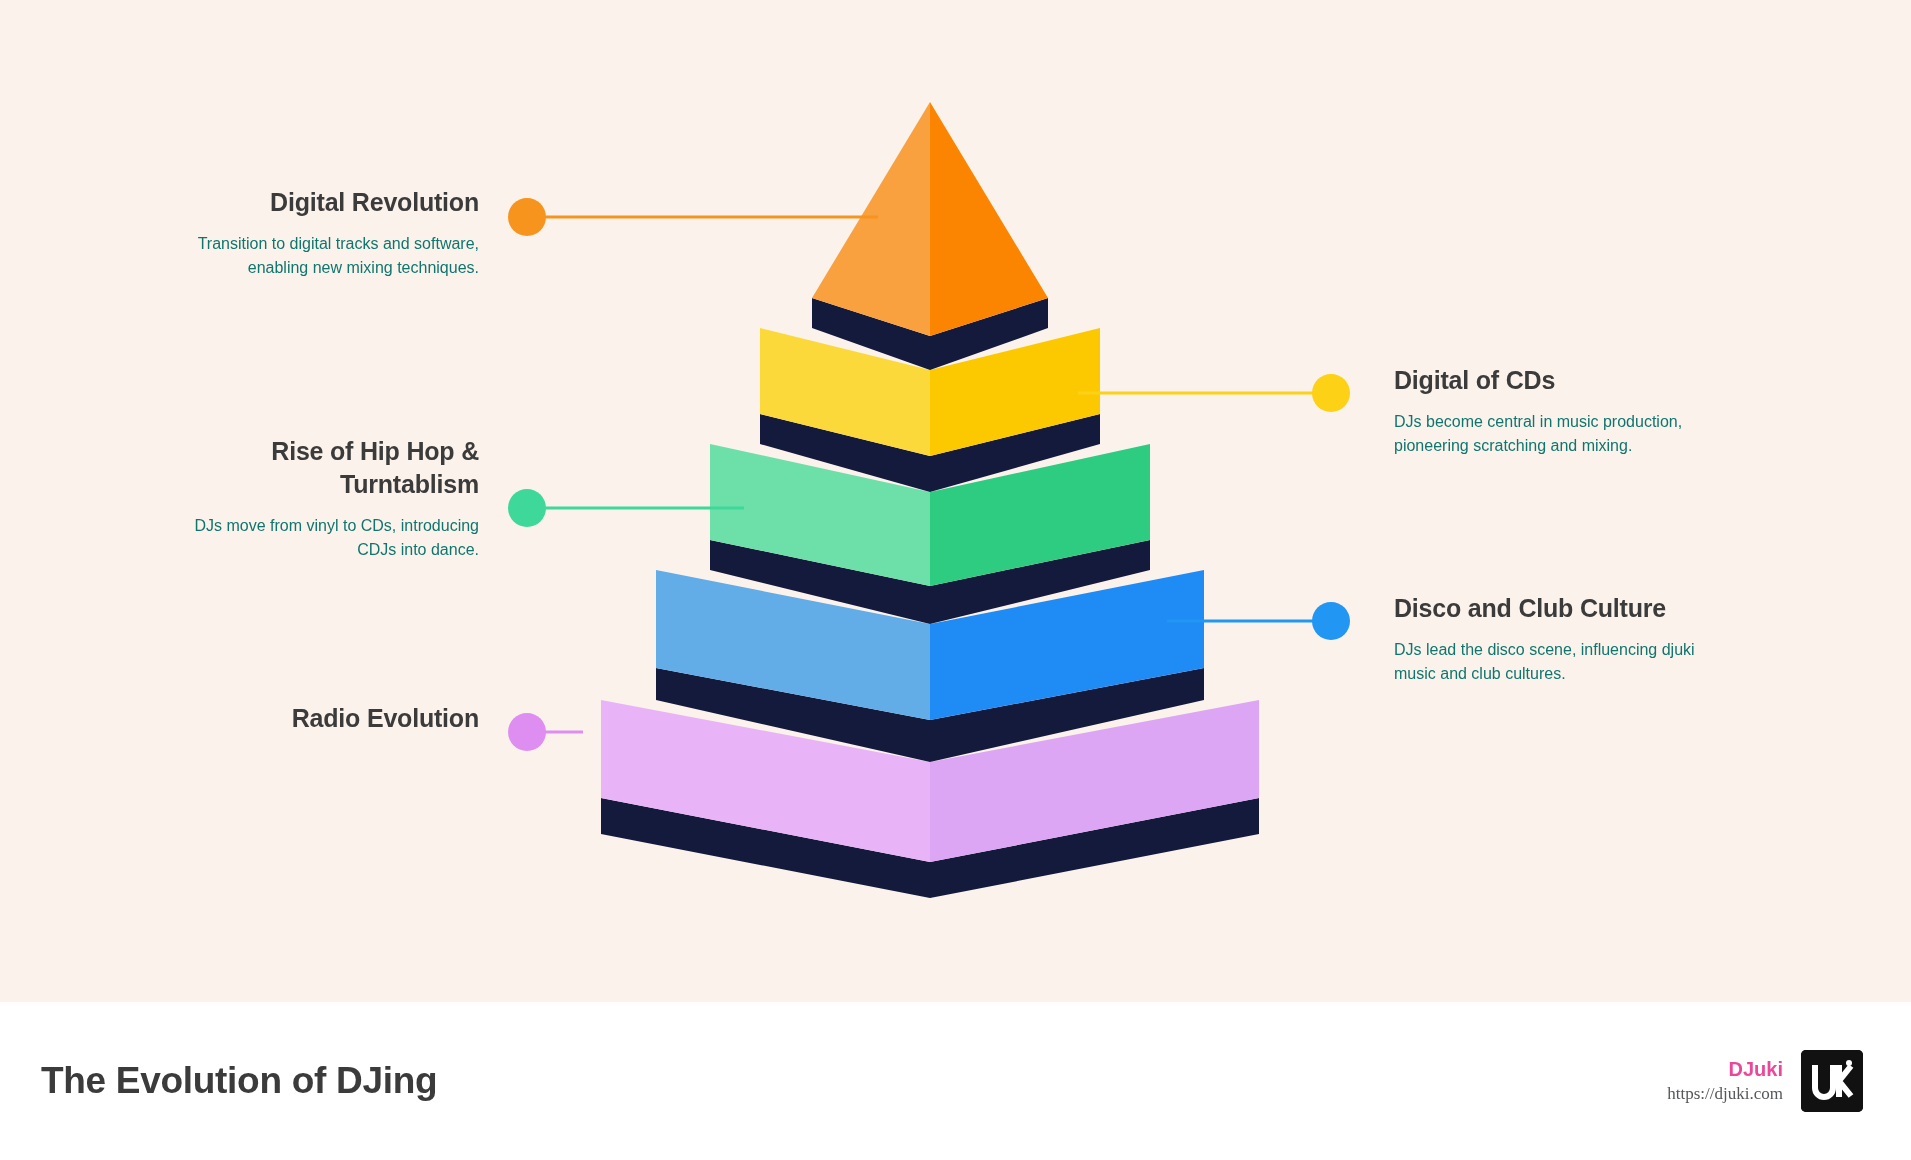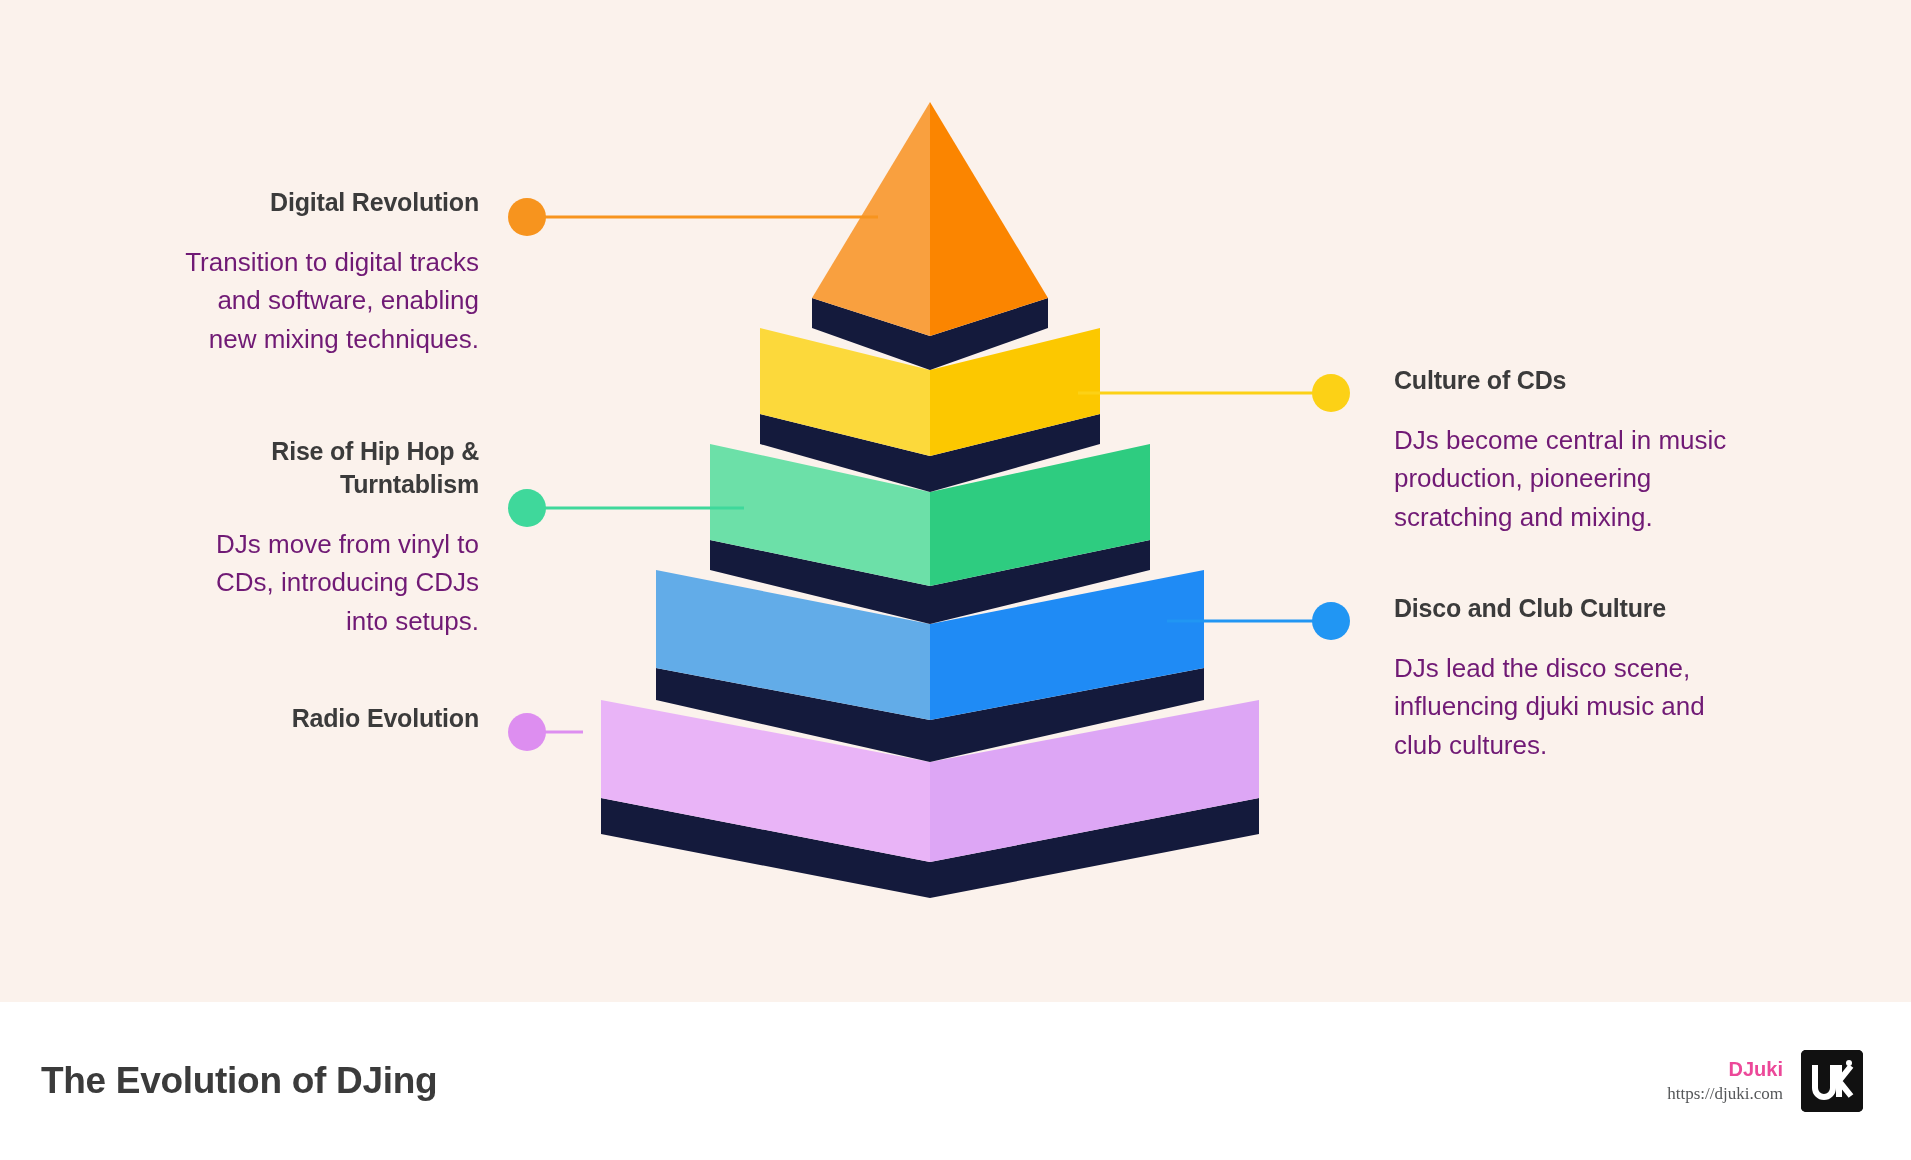--- a/index.html
+++ b/index.html
@@ -44,24 +44,24 @@
   
   .callout { position: absolute; }
   .callout .c-title {
     font-size: 25px;
     font-weight: bold;
     color: #3b3b3b;
     line-height: 1.32;
     letter-spacing: -0.2px;
   }
   .callout .c-desc {
-    font-size: 26px;
-    color: #701a75;
+    font-size: 16px;
+    color: #0f766e;
     line-height: 1.48;
-    margin-top: 24px;
+    margin-top: 13px;
   }
   .callout.left { text-align: right; }
   .callout.right { text-align: left; }
 
   
   #footer {
     position: absolute;
     left: 0;
     top: 1002px;
     width: 1911px;
@@ -166,27 +166,27 @@
     <div class="dot" style="left:508px; top:489px; background:#3fd89b;"></div>
     <div class="dot" style="left:1312px; top:602px; background:#2196f3;"></div>
     <div class="dot" style="left:508px; top:713px; background:#dd8ef0;"></div>
 
     <div class="callout left" style="left:172px; top:186px; width:307px;">
       <div class="c-title">Digital Revolution</div>
       <div class="c-desc">Transition to digital tracks and software, enabling new mixing techniques.</div>
     </div>
 
     <div class="callout right" style="left:1394px; top:364px; width:340px;">
-      <div class="c-title">Culture of CDs</div>
+      <div class="c-title">Digital of CDs</div>
       <div class="c-desc">DJs become central in music production, pioneering scratching and mixing.</div>
     </div>
 
     <div class="callout left" style="left:172px; top:435px; width:307px;">
       <div class="c-title">Rise of Hip Hop &amp; Turntablism</div>
-      <div class="c-desc">DJs move from vinyl to CDs, introducing CDJs into setups.</div>
+      <div class="c-desc">DJs move from vinyl to CDs, introducing CDJs into dance.</div>
     </div>
 
     <div class="callout right" style="left:1394px; top:592px; width:340px;">
       <div class="c-title">Disco and Club Culture</div>
       <div class="c-desc">DJs lead the disco scene, influencing djuki music and club cultures.</div>
     </div>
 
     <div class="callout left" style="left:160px; top:702px; width:319px;">
       <div class="c-title">Radio Evolution</div>
     </div>

